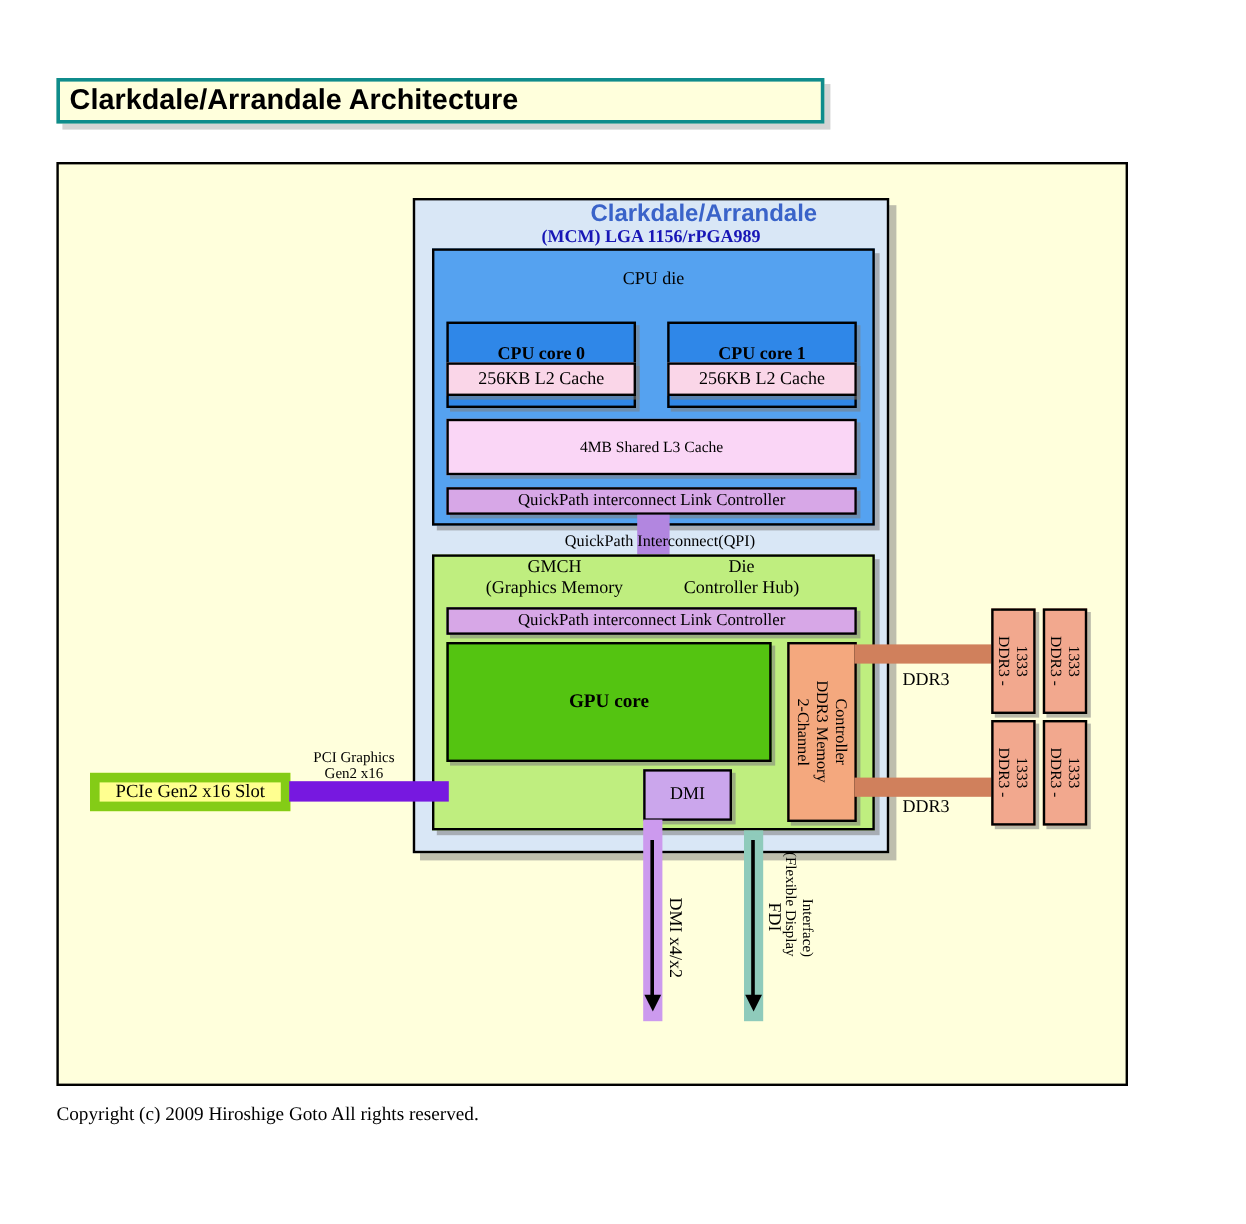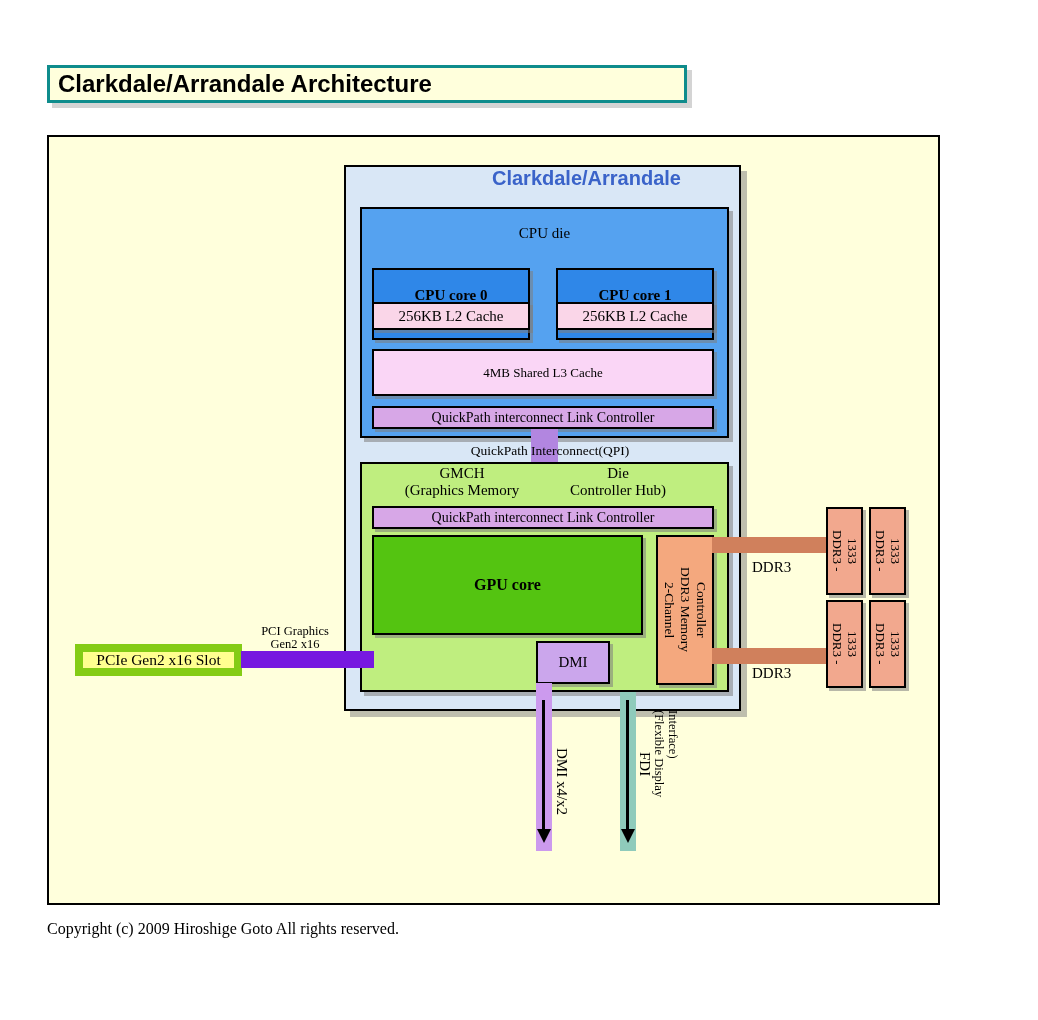--- a/index.html
+++ b/index.html
@@ -1,19 +1,19 @@
 <!DOCTYPE html>
 <html><head>
 <meta charset="utf-8">
 <style>
   * { margin:0; padding:0; box-sizing:border-box; }
   html,body { background:#ffffff; }
   body { font-family:"Liberation Serif", serif; color:#000; }
   .canvas { position:relative; width:1038px; height:1020px; background:#ffffff; overflow:hidden; }
-  .abs { position:absolute; }
+  .abs { position:absolute;text-align:right; }
   .box { position:absolute; border:2px solid #000; }
   .ctr { display:flex; align-items:center; justify-content:center; text-align:center; }
   .pre { white-space:pre-line; }
   .vt { writing-mode:vertical-lr; text-orientation:sideways; white-space:pre-line; }
   .sh3 { box-shadow:3px 3px 0 rgba(125,125,125,0.55); }
   .sh4 { box-shadow:4px 4px 0 rgba(125,125,125,0.55); }
   .sh6 { box-shadow:6px 6px 0 rgba(125,125,125,0.5); }
   .title-box {
     left:47px; top:65px; width:640px; height:38px;
     background:#FFFFDC; border:3px solid #0F8C8C;
@@ -64,20 +64,21 @@
 <div class="canvas">
 
   <div class="abs title-box">
     <span>Clarkdale/Arrandale Architecture</span>
   </div>
 
   <div class="box frame"></div>
 
   <div class="box mcm sh6"></div>
   <div class="abs mcm-title">Clarkdale/Arrandale</div>
+  <div class="abs mcm-sub">(MCM) LGA 1156/rPGA989</div>
 
   <div class="box cpu-die sh4"></div>
   <div class="abs cpu-die-label">CPU die</div>
 
   <div class="box core ctr pre sh3" style="left:372px;">CPU core 0
 (2 threads)</div>
   <div class="box core ctr pre sh3" style="left:556px;">CPU core 1
 (2 threads)</div>
 
   <div class="box l2 ctr sh3" style="left:372px;">256KB L2 Cache</div>

